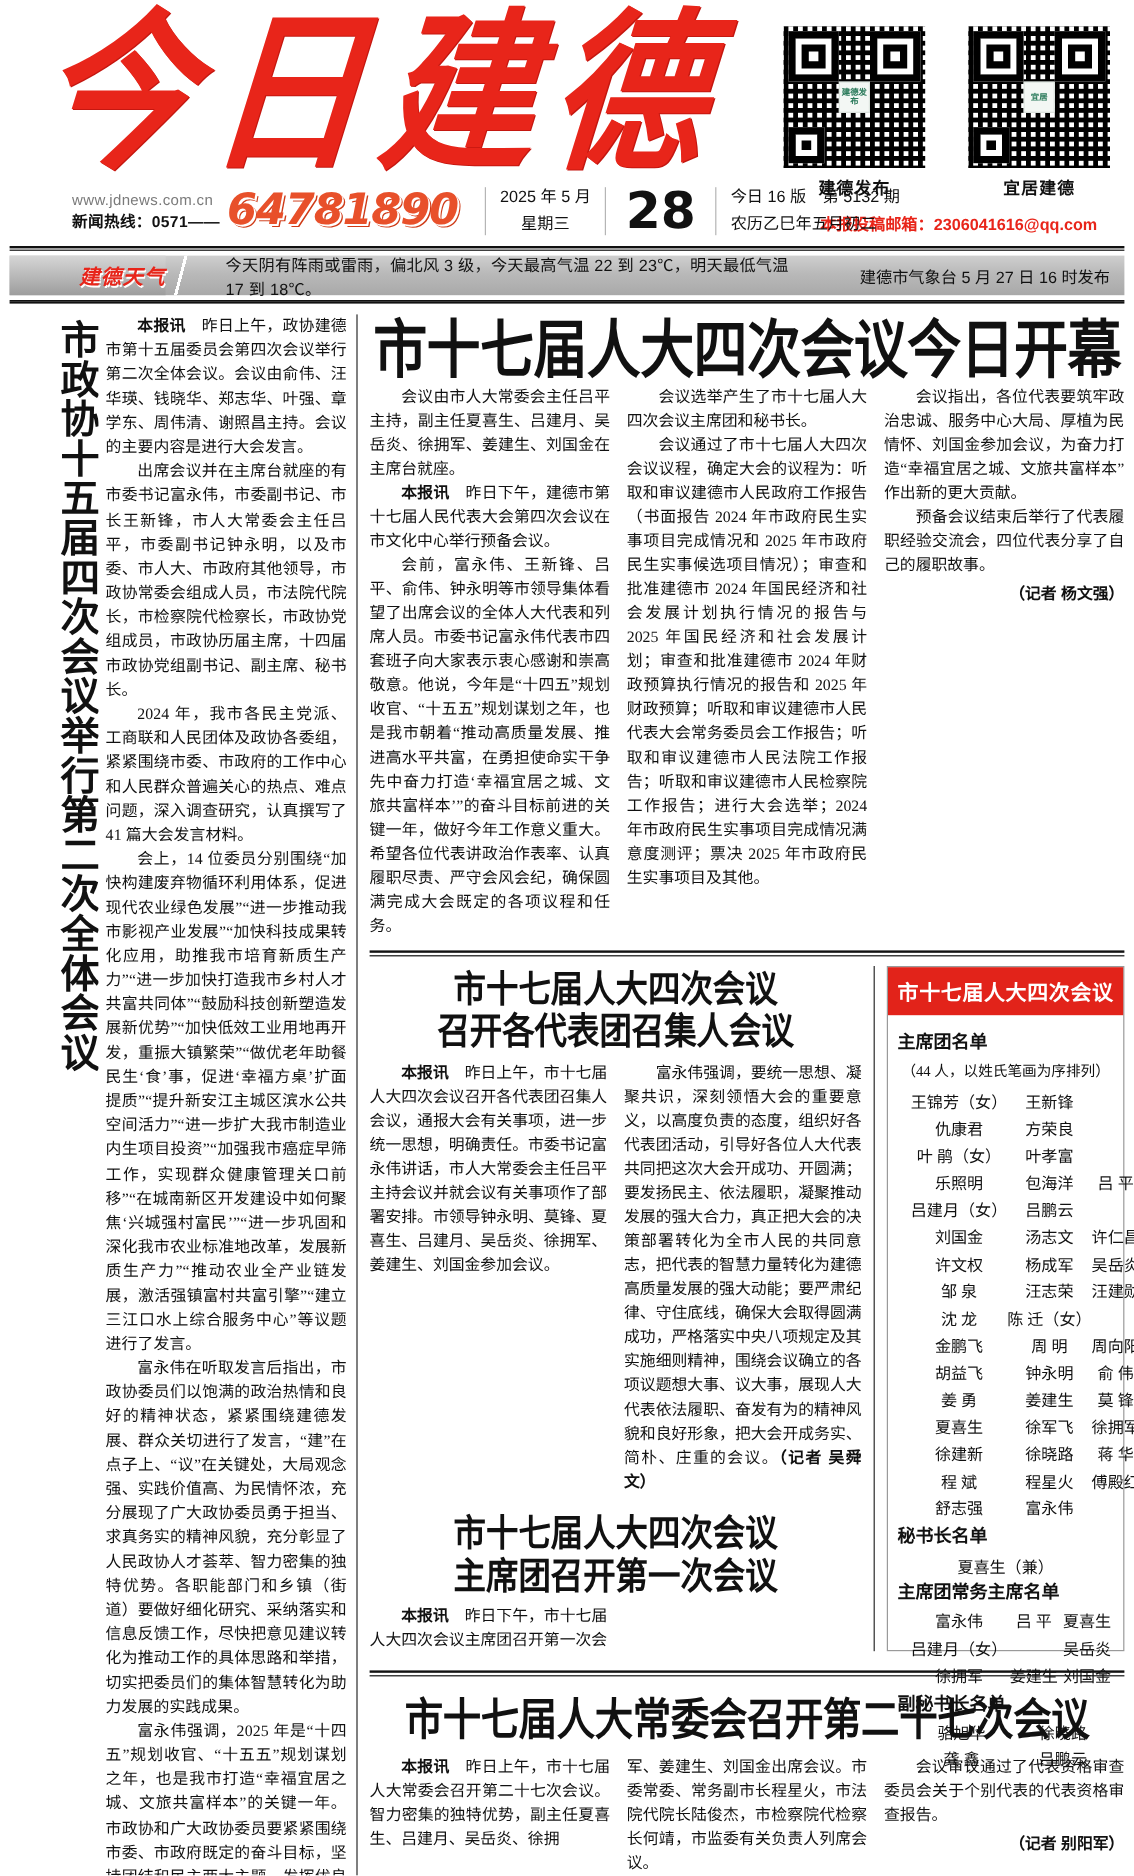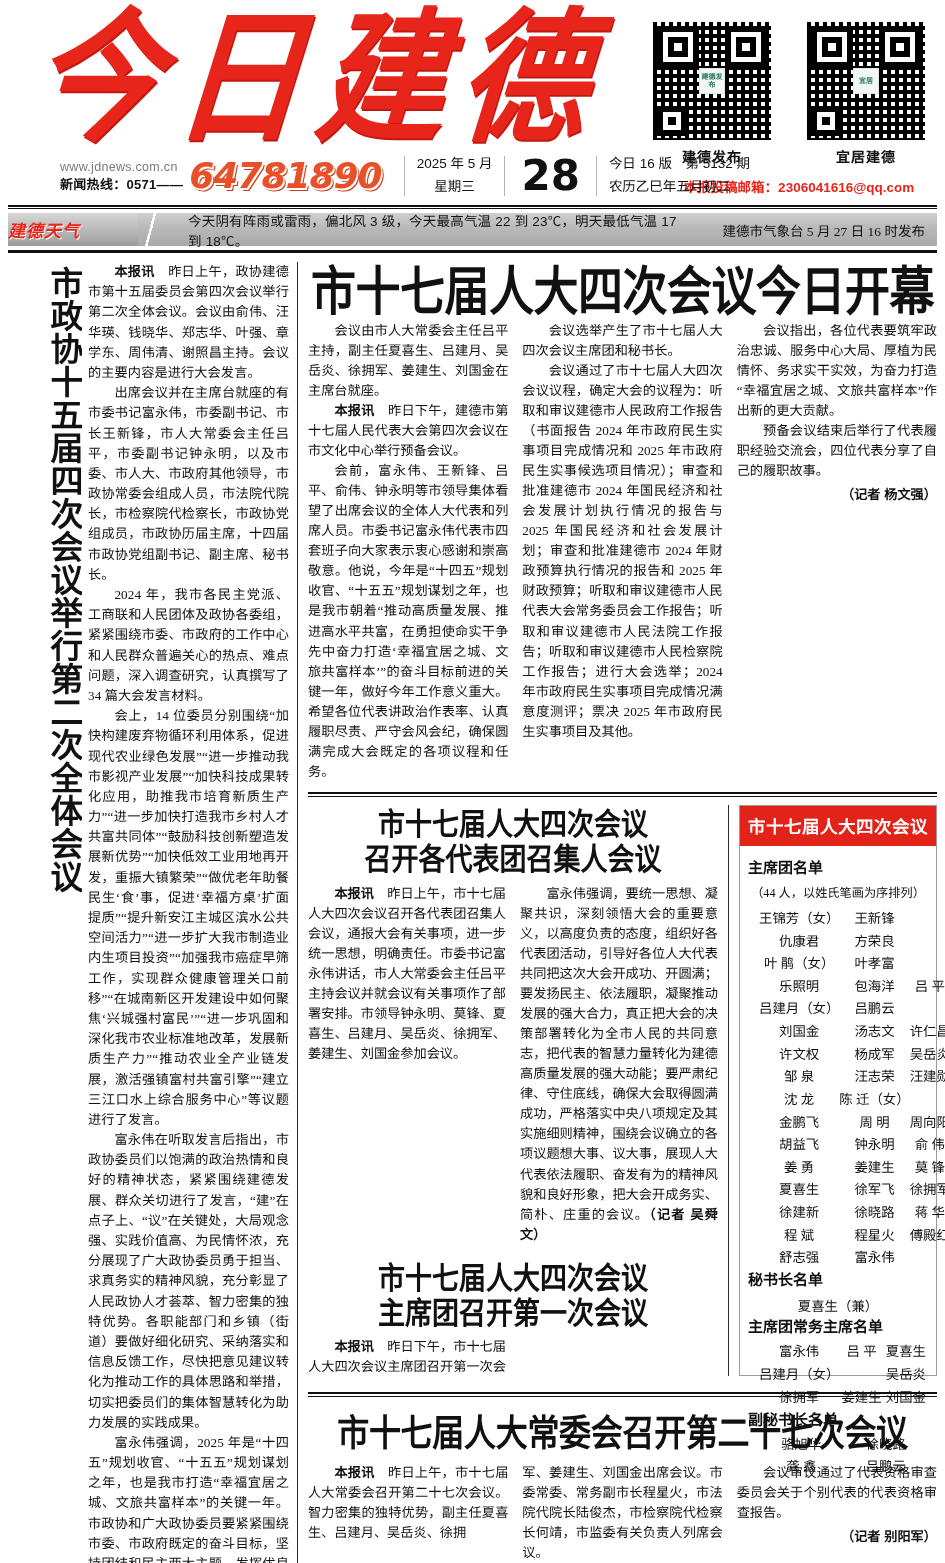--- a/index.html
+++ b/index.html
@@ -159,42 +159,42 @@
   .weather {
     margin: 0 8px;
     height: 33px;
     background: linear-gradient(180deg, #cfcfcf 0%, #b9b9b9 45%, #a9a9a9 100%);
     display: flex; align-items: center;
     position: relative;
   }
   .weather-badge {
     width: 130px; height: 33px;
     background: linear-gradient(180deg,#d6d6d6,#9d9d9d);
-    display: flex; align-items: center; justify-content: flex-start;
+    display: flex; align-items: center; justify-content: flex-end;
     position: relative;
   }
   .weather-badge span {
     color: #e8251a; font-weight: 700;
     font-family: "Liberation Sans", sans-serif;
     font-size: 17px; font-style: italic;
     letter-spacing: 1px;
     text-shadow: 1px 1px 0 #ffffff;
   }
   .weather-slash {
     width: 24px; height: 33px;
     background: linear-gradient(105deg, transparent 48%, #ffffff 48%, #ffffff 56%, transparent 56%);
   }
   .weather-text {
     flex: 1;
     font-family: "Liberation Sans", sans-serif;
     font-size: 13.5px; color: #111;
     padding-left: 26px; letter-spacing: 0.2px;
   }
   .weather-src {
-    font-family: Liberation Serif, serif;
+    font-family: Liberation Sans, sans-serif;
     font-size: 13.5px; color: #111;
     padding-right: 12px; white-space: nowrap; margin-left: 44px;
   }
   .rule-bottom {
     border-top: 1px solid #111;
     border-bottom: 2px solid #111;
     height: 3px; margin: 4px 8px 0 8px;
   }
 
   
@@ -454,21 +454,21 @@
 
 <div class="rule-bottom"></div>
 
 <div class="sheet">
 
   <div class="left-col">
     <div class="v-headline">市政协十五届四次会议举行第二次全体会议</div>
     <div class="left-body">
       <p><span class="lead">本报讯</span>　<span>昨日上午，政协建德市第十五届委员会第四次会议举行第二次全体会议。会议由俞伟、汪华瑛、钱晓华、郑志华、叶强、章学东、周伟清、谢照昌主持。会议的主要内容是进行大会发言。</span></p>
       <p>出席会议并在主席台就座的有市委书记富永伟，市委副书记、市长王新锋，市人大常委会主任吕平，市委副书记钟永明，以及市委、市人大、市政府其他领导，市政协常委会组成人员，市法院代院长，市检察院代检察长，市政协党组成员，市政协历届主席，十四届市政协党组副书记、副主席、秘书长。</p>
-      <p>2024 年，我市各民主党派、工商联和人民团体及政协各委组，紧紧围绕市委、市政府的工作中心和人民群众普遍关心的热点、难点问题，深入调查研究，认真撰写了 34 篇大会发言材料。</p>
+      <p>2024 年，我市各民主党派、工商联和人民团体及政协各委组，紧紧围绕市委、市政府的工作中心和人民群众普遍关心的热点、难点问题，深入调查研究，认真撰写了 41 篇大会发言材料。</p>
       <p>会上，14 位委员分别围绕“加快构建废弃物循环利用体系，促进现代农业绿色发展”“进一步推动我市影视产业发展”“加快科技成果转化应用，助推我市培育新质生产力”“进一步加快打造我市乡村人才共富共同体”“鼓励科技创新塑造发展新优势”“加快低效工业用地再开发，重振大镇繁荣”“做优老年助餐民生‘食’事，促进‘幸福方桌’扩面提质”“提升新安江主城区滨水公共空间活力”“进一步扩大我市制造业内生项目投资”“加强我市癌症早筛工作，实现群众健康管理关口前移”“在城南新区开发建设中如何聚焦‘兴城强村富民’”“进一步巩固和深化我市农业标准地改革，发展新质生产力”“推动农业全产业链发展，激活强镇富村共富引擎”“建立三江口水上综合服务中心”等议题进行了发言。</p>
       <p>富永伟在听取发言后指出，市政协委员们以饱满的政治热情和良好的精神状态，紧紧围绕建德发展、群众关切进行了发言，“建”在点子上、“议”在关键处，大局观念强、实践价值高、为民情怀浓，充分展现了广大政协委员勇于担当、求真务实的精神风貌，充分彰显了人民政协人才荟萃、智力密集的独特优势。各职能部门和乡镇（街道）要做好细化研究、采纳落实和信息反馈工作，尽快把意见建议转化为推动工作的具体思路和举措，切实把委员们的集体智慧转化为助力发展的实践成果。</p>
       <p>富永伟强调，2025 年是“十四五”规划收官、“十五五”规划谋划之年，也是我市打造“幸福宜居之城、文旅共富样本”的关键一年。市政协和广大政协委员要紧紧围绕市委、市政府既定的奋斗目标，坚持团结和民主两大主题，发挥优良传统，牢记政治责任，认真履行职能，讲政治、守规矩，在锤炼政治品格中把好“方向舵”；建诤言、献良策，在服务中心大局中当好“智囊团”；增福祉、惠民生，在为民履职尽责中架起“连心桥”；凝共识、聚合力，在深化团结联谊中画好“同心圆”，为推动全市经济社会高质量发展广泛凝聚人心、凝聚共识、凝聚智慧、凝聚力量。</p>
 
     </div>
   </div>
 
   <div class="right-col">
 
     <h1 class="main-head">市十七届人大四次会议今日开幕</h1>
@@ -477,21 +477,21 @@
       <div>
         <p>会议由市人大常委会主任吕平主持，副主任夏喜生、吕建月、吴岳炎、徐拥军、姜建生、刘国金在主席台就座。</p>
         <p><span class="lead">本报讯</span>　<span>昨日下午，建德市第十七届人民代表大会第四次会议在市文化中心举行预备会议。</span></p>
         <p>会前，富永伟、王新锋、吕平、俞伟、钟永明等市领导集体看望了出席会议的全体人大代表和列席人员。市委书记富永伟代表市四套班子向大家表示衷心感谢和崇高敬意。他说，今年是“十四五”规划收官、“十五五”规划谋划之年，也是我市朝着“推动高质量发展、推进高水平共富，在勇担使命实干争先中奋力打造‘幸福宜居之城、文旅共富样本’”的奋斗目标前进的关键一年，做好今年工作意义重大。希望各位代表讲政治作表率、认真履职尽责、严守会风会纪，确保圆满完成大会既定的各项议程和任务。</p>
       </div>
       <div>
         <p>会议选举产生了市十七届人大四次会议主席团和秘书长。</p>
         <p>会议通过了市十七届人大四次会议议程，确定大会的议程为：听取和审议建德市人民政府工作报告（书面报告 2024 年市政府民生实事项目完成情况和 2025 年市政府民生实事候选项目情况）；审查和批准建德市 2024 年国民经济和社会发展计划执行情况的报告与 2025 年国民经济和社会发展计划；审查和批准建德市 2024 年财政预算执行情况的报告和 2025 年财政预算；听取和审议建德市人民代表大会常务委员会工作报告；听取和审议建德市人民法院工作报告；听取和审议建德市人民检察院工作报告；进行大会选举；2024 年市政府民生实事项目完成情况满意度测评；票决 2025 年市政府民生实事项目及其他。</p>
       </div>
       <div>
-        <p>会议指出，各位代表要筑牢政治忠诚、服务中心大局、厚植为民情怀、务求实干实效，为奋力打造“幸福宜居之城、文旅共富样本”作出新的更大贡献。</p>
+        <p>会议指出，各位代表要筑牢政治忠诚、服务中心大局、厚植为民情怀、刘国金参加会议，为奋力打造“幸福宜居之城、文旅共富样本”作出新的更大贡献。</p>
         <p>预备会议结束后举行了代表履职经验交流会，四位代表分享了自己的履职故事。</p>
         <p class="byline">（记者 杨文强）</p>
       </div>
     </div>
 
     <hr class="hr-thick">
     <hr class="hr-thin">
 
     <div class="mid">
 

